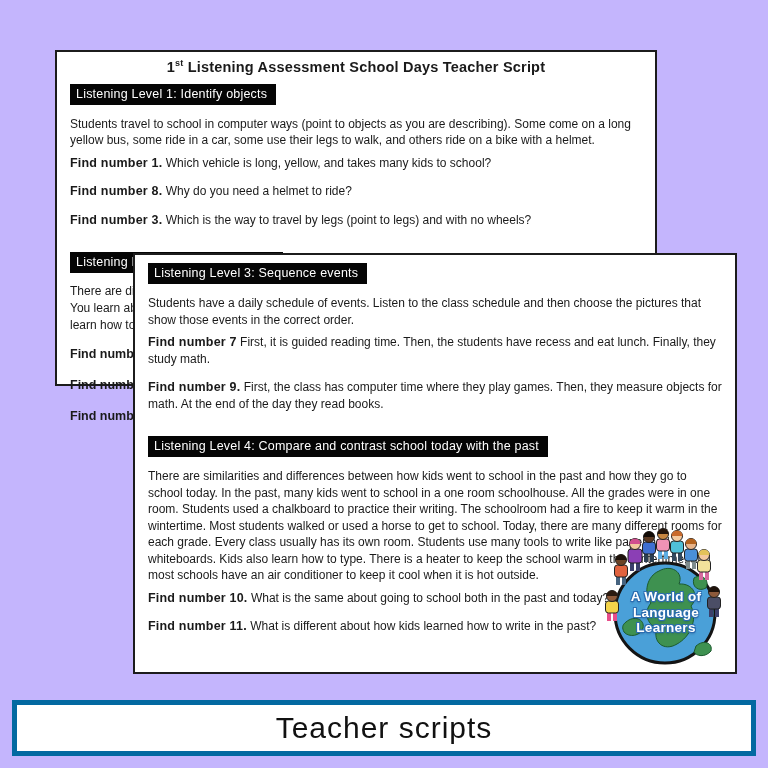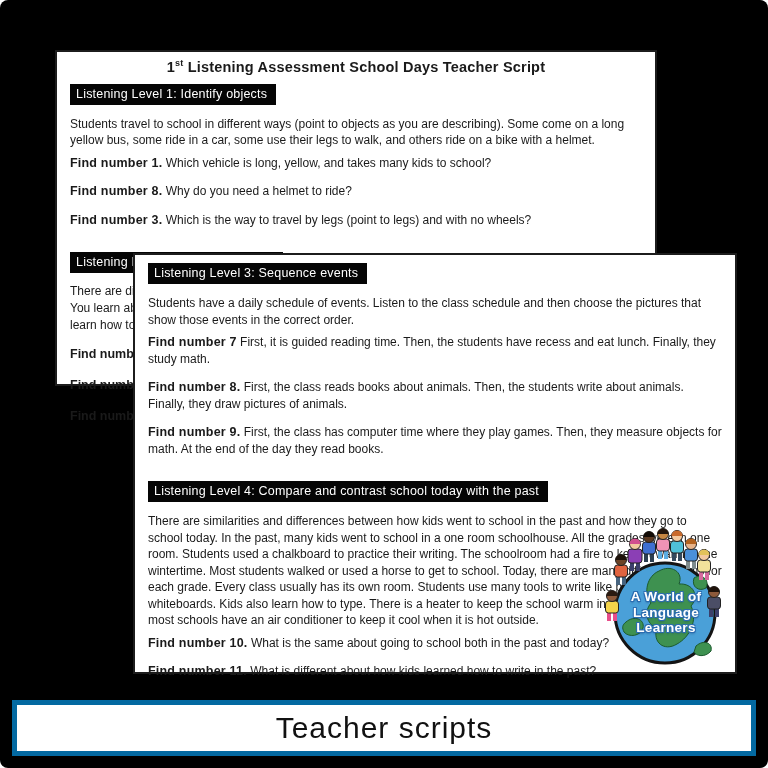--- a/index.html
+++ b/index.html
@@ -1,18 +1,18 @@
 <!DOCTYPE html>
 <html><head>
 <meta charset="utf-8">
 <style>
   html,body{margin:0;padding:0;background:#ffffff;}
   .canvas{
-    position:relative;width:768px;height:768px;background:#000000;overflow:hidden;
-    font-family:"Liberation Sans","DejaVu Sans",sans-serif;color:#1a1a1a;border-radius:8px;
+    position:relative;width:768px;height:768px;background:#c4b5fd;overflow:hidden;
+    font-family:"Liberation Sans","DejaVu Sans",sans-serif;color:#1a1a1a;
   }
   .page{
     position:absolute;background:#ffffff;border:2px solid #1c1c1c;box-sizing:border-box;
   }
   .page1{left:55px;top:50px;width:602px;height:336px;padding:4px 13px 0 13px;}
   .page2{left:133px;top:253px;width:604px;height:421px;padding:4px 13px 0 13px;}
   .title{
     margin:2px 0 5px 0;text-align:center;font-size:14.5px;font-weight:700;letter-spacing:.2px;
   }
   .title sup{font-size:9px;}
@@ -43,21 +43,21 @@
 </style>
 </head>
 <body>
 
 <div class="canvas">
 
   <section class="page page1">
     <h1 class="title"><span>1</span><sup>st</sup>&nbsp;<span>Listening Assessment School Days Teacher Script</span></h1>
 
     <div class="bar">Listening Level 1: Identify objects</div>
-    <p class="para">Students travel to school in different ways (point to objects as you are describing). Some come on a long yellow bus, some ride in a car, some use their legs to walk, and others ride on a bike with a helmet.</p>
+    <p class="para">Students travel to school in computer ways (point to objects as you are describing). Some come on a long yellow bus, some ride in a car, some use their legs to walk, and others ride on a bike with a helmet.</p>
 
     <p class="find"><b>Find number 1.</b> <span>Which vehicle is long, yellow, and takes many kids to school?</span></p>
     <p class="find"><b>Find number 8.</b> <span>Why do you need a helmet to ride?</span></p>
     <p class="find"><b>Find number 3.</b> <span>Which is the way to travel by legs (point to legs) and with no wheels?</span></p>
 
     <div class="gap-sm"></div>
     <div class="bar">Listening  Level 2: Identify subjects</div>
 
     <div class="frag-block">
       <div>There are di</div>
@@ -67,21 +67,20 @@
     <p class="find-frag">Find number</p>
     <p class="find-frag">Find number</p>
     <p class="find-frag">Find number</p>
   </section>
 
   <section class="page page2">
     <div class="bar">Listening Level 3: Sequence events</div>
     <p class="para">Students have a daily schedule of events. Listen to the class schedule and then choose the pictures that show those events in the correct order.</p>
 
     <p class="find"><b>Find number 7</b> <span>First, it is guided reading time. Then, the students have recess and eat lunch. Finally, they study math.</span></p>
-    <p class="find"><b>Find number 8.</b> <span>First, the class reads books about animals. Then, the students write about animals. Finally, they draw pictures of animals.</span></p>
     <p class="find"><b>Find number 9.</b> <span>First, the class has computer time where they play games. Then, they measure objects for math. At the end of the day they read books.</span></p>
 
     <div class="gap-sm"></div>
     <div class="bar">Listening Level 4: Compare and contrast school today with the past</div>
     <p class="para">There are similarities and differences between how kids went to school in the past and how they go to school today.  In the past, many kids went to school in a one room schoolhouse. All the grades were in one room. Students used a chalkboard to practice their writing. The schoolroom had a fire to keep it warm in the wintertime. Most students walked or used a horse to get to school. Today, there are many different rooms for each grade. Every class usually has its own room. Students use many tools to write like paper and whiteboards. Kids also learn how to type. There is a heater to keep the school warm in the wintertime, and most schools have an air conditioner to keep it cool when it is hot outside.</p>
 
     <p class="find"><b>Find number 10.</b> <span>What is the same about going to school both in the past and today?</span></p>
     <p class="find"><b>Find number 11.</b> <span>What is different about how kids learned how to write in the past?</span></p>
 
     

